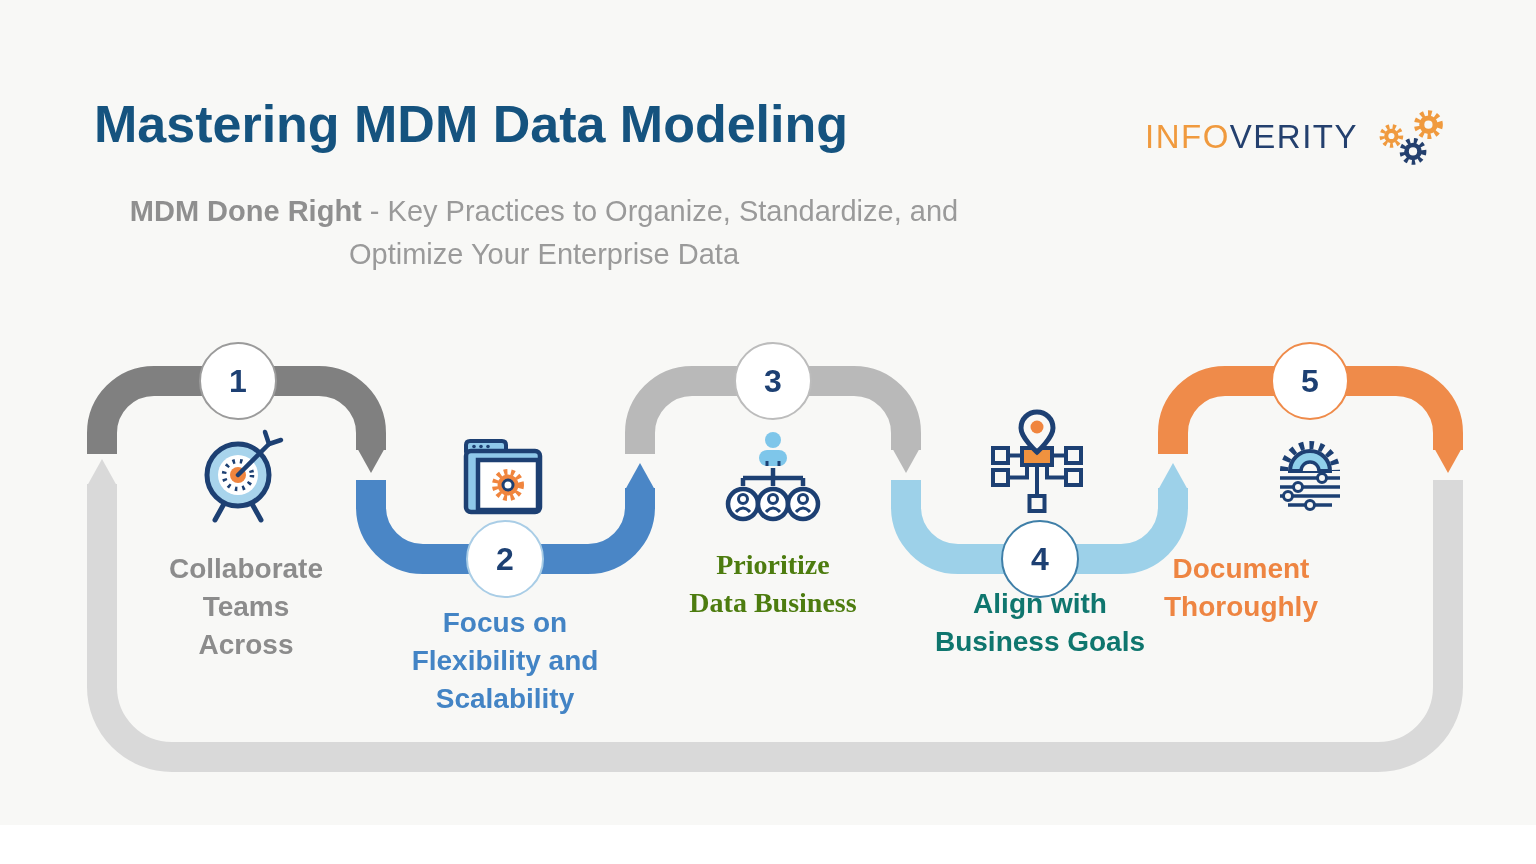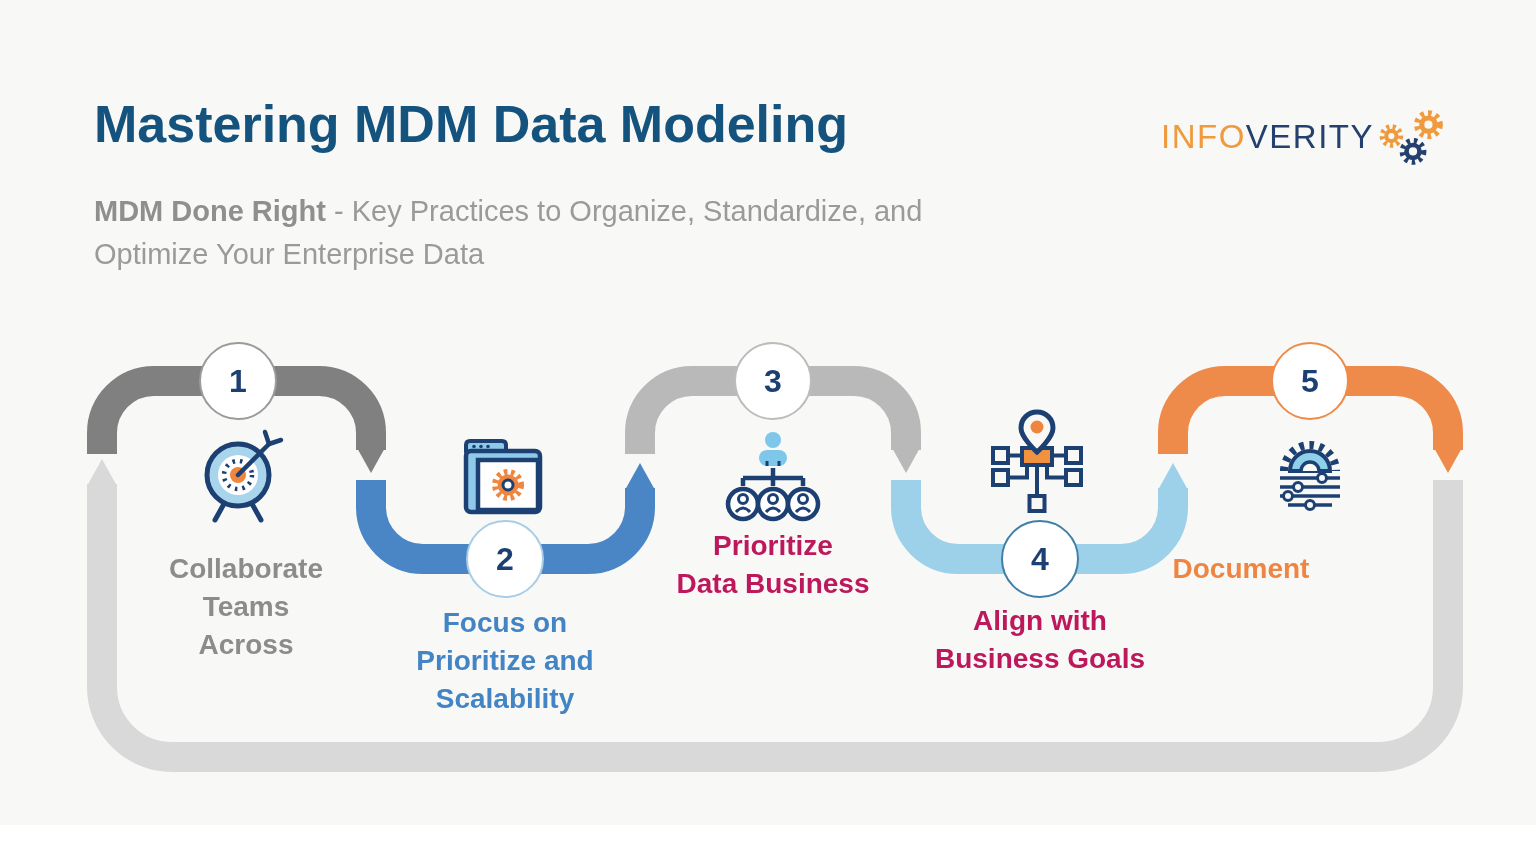--- a/index.html
+++ b/index.html
@@ -6,45 +6,45 @@
   .canvas{
     position:relative;width:1536px;height:825px;background:#f8f8f6;
     font-family:"Liberation Sans",sans-serif;overflow:hidden;
   }
   .title{
     position:absolute;left:94px;top:94px;
     font-size:52px;font-weight:bold;color:#15537f;letter-spacing:0px;
   }
   .subtitle{
     position:absolute;left:94px;top:190px;width:900px;
-    font-size:29px;line-height:43px;color:#9a9a9a;
+    font-size:29px;line-height:43px;color:#9a9a9a;text-align:center;
   }
   .subtitle b{font-weight:bold;color:#8f8f8f;}
   .logo{
-    position:absolute;right:88px;top:104px;display:flex;align-items:center;gap:4px;
+    position:absolute;right:88px;top:104px;display:flex;align-items:center;gap:20px;
   }
   .logo-text{font-size:33px;letter-spacing:1.5px;font-weight:normal;}
   .logo-info{color:#f09a3e;}
   .logo-verity{color:#24406e;}
   .ribbons{position:absolute;left:0;top:0;}
   .step-circle{
     position:absolute;width:78px;height:78px;border-radius:50%;
     background:#ffffff;display:flex;align-items:center;justify-content:center;
     font-size:32px;font-weight:bold;color:#1d4073;box-sizing:border-box;
   }
   .step-icon{position:absolute;}
   .step-label{
     position:absolute;width:260px;text-align:center;
     font-size:28px;font-weight:bold;line-height:38px;
   }
   .step-label span{display:block;}
   .lbl-1{left:116px;top:550px;color:#8c8c8c;}
   .lbl-2{left:375px;top:604px;color:#4384c5;}
-  .lbl-3{left:643px;top:527px;color:#be185d;}
-  .lbl-4{left:910px;top:602px;color:#be185d;text-align:center;}
+  .lbl-3{left:643px;top:546px;color:#4d7c0f;font-family:Liberation Serif, serif;}
+  .lbl-4{left:910px;top:585px;color:#0f766e;text-align:center;}
   .lbl-5{left:1111px;top:550px;color:#ee8542;}
   .c-1{left:199px;top:342px;border:2px solid #9b9b9b;}
   .c-2{left:466px;top:520px;border:2px solid #a9cde6;}
   .c-3{left:734px;top:342px;border:2px solid #bcbcbc;}
   .c-4{left:1001px;top:520px;border:2px solid #3f7fa8;}
   .c-5{left:1271px;top:342px;border:2px solid #ef8b4a;}
 </style>
 </head>
 <body>
 
@@ -184,28 +184,29 @@
     <circle cx="52" cy="80" r="4.5" fill="#f8f8f6" stroke="#1d4073" stroke-width="3"></circle>
   </svg>
 
   <div class="step-label lbl-1">
     <span>Collaborate</span>
     <span>Teams</span>
     <span>Across</span>
   </div>
   <div class="step-label lbl-2">
     <span>Focus on</span>
-    <span>Prioritize and</span>
+    <span>Flexibility and</span>
     <span>Scalability</span>
   </div>
   <div class="step-label lbl-3">
     <span>Prioritize</span>
     <span>Data Business</span>
   </div>
   <div class="step-label lbl-4">
     <span>Align with</span>
     <span>Business Goals</span>
   </div>
   <div class="step-label lbl-5">
     <span>Document</span>
+    <span>Thoroughly</span>
   </div>
 
 </div>
 
 </body></html>

